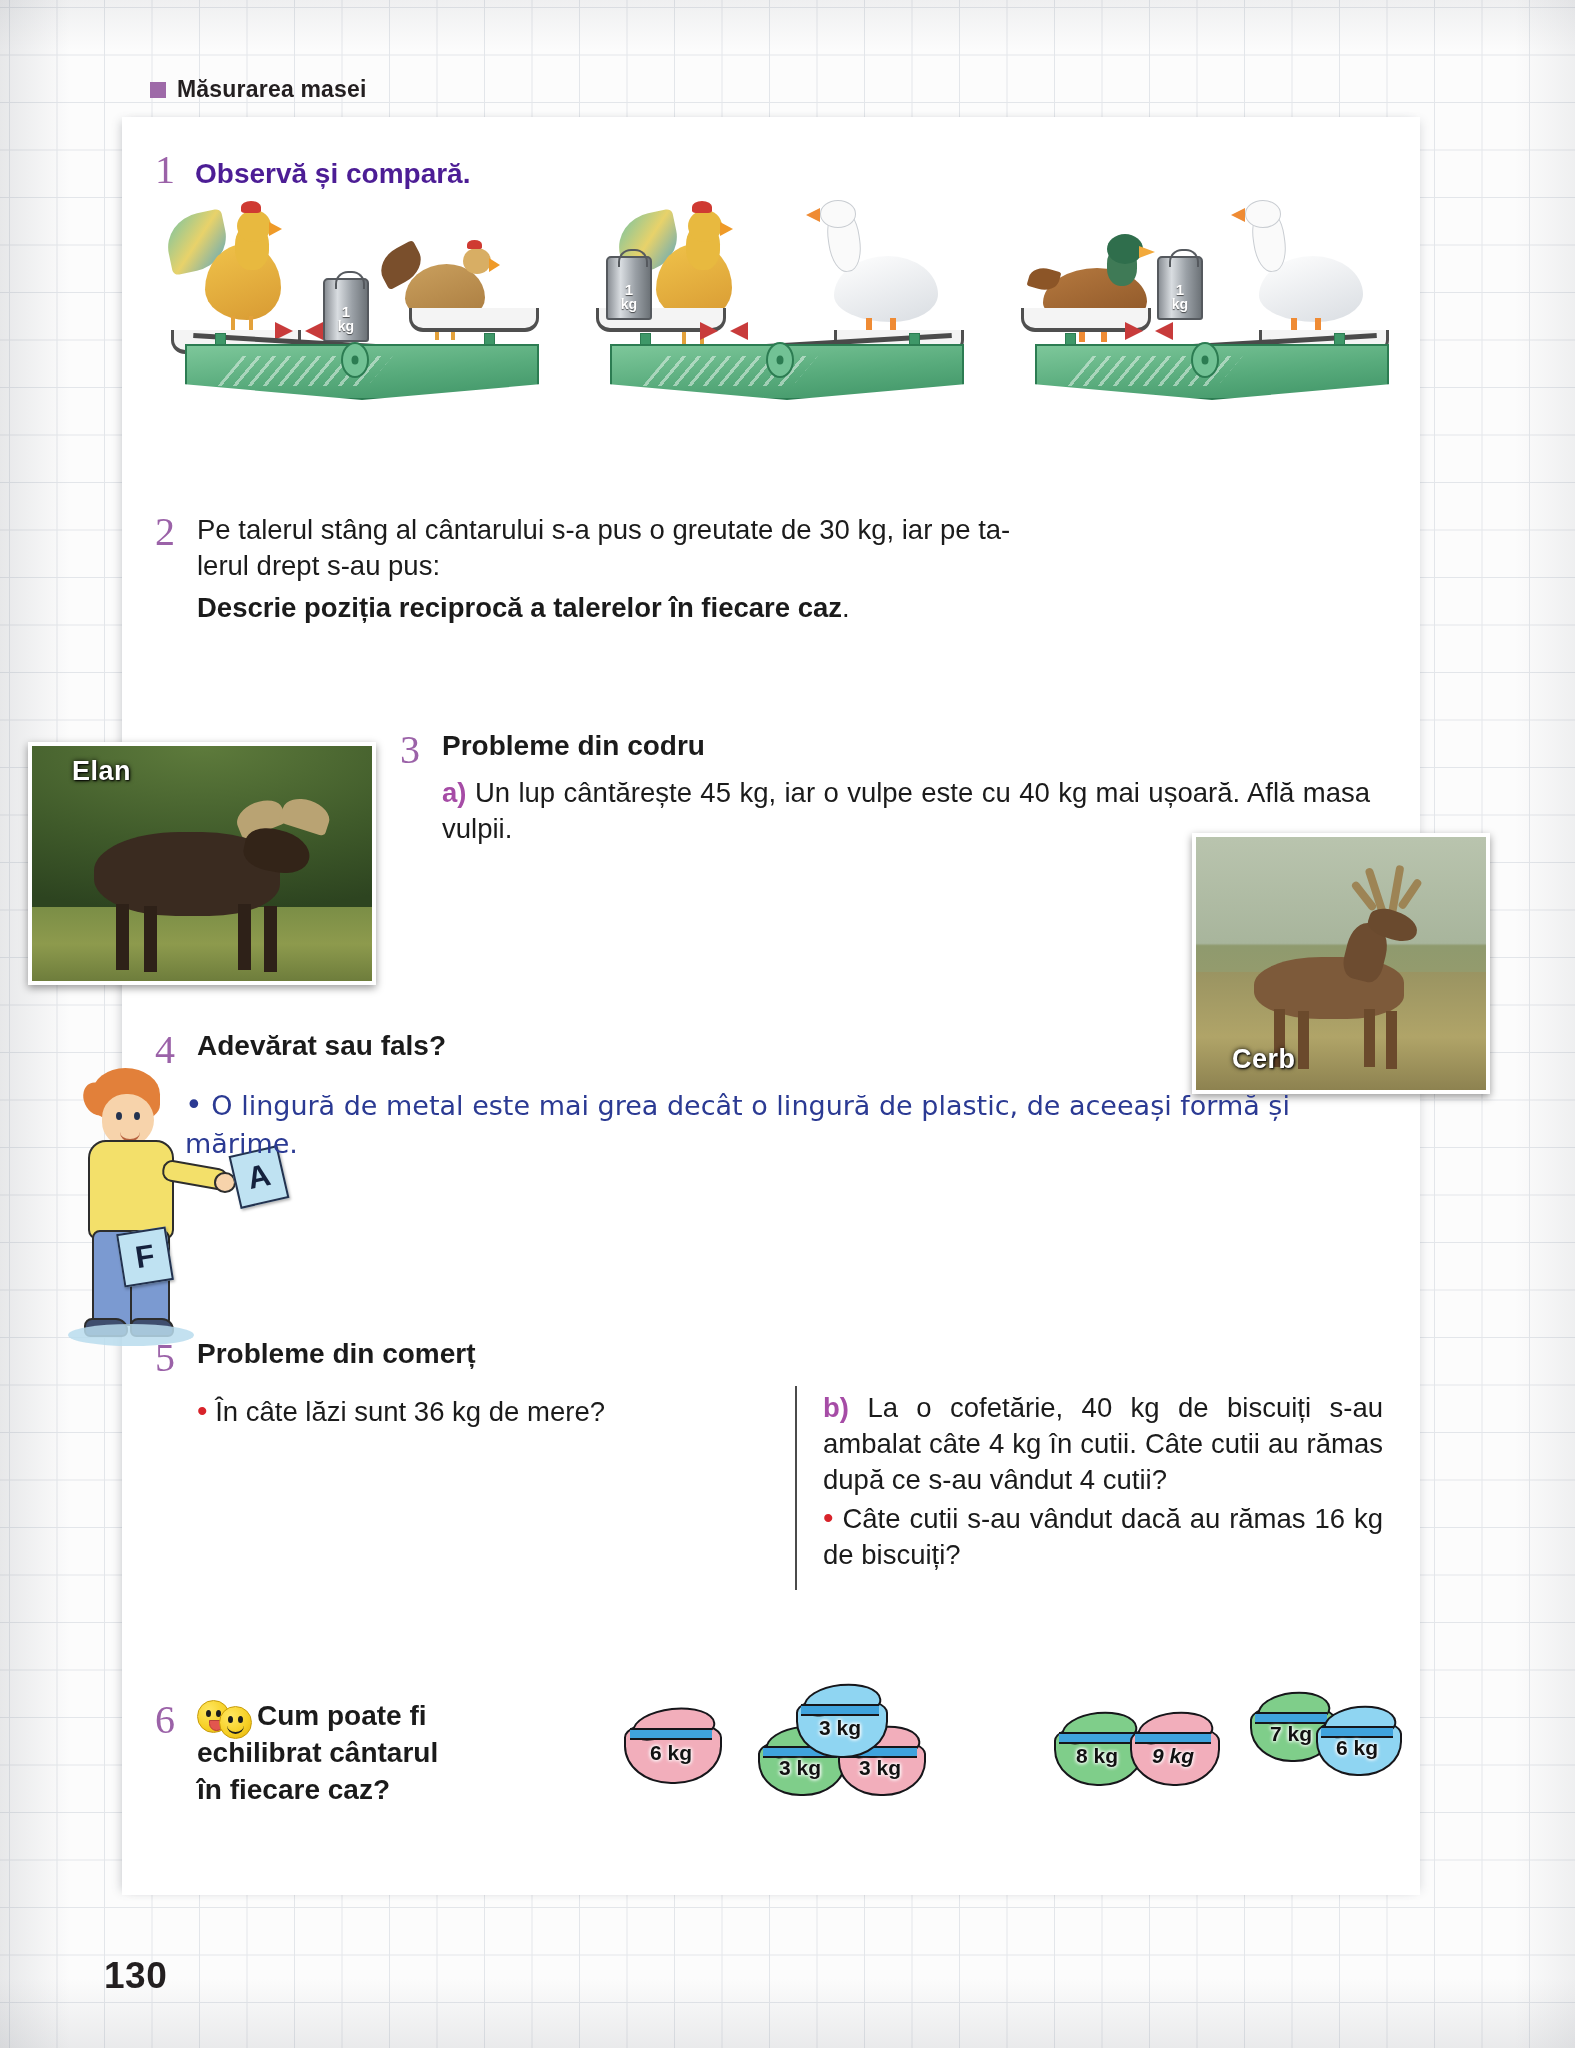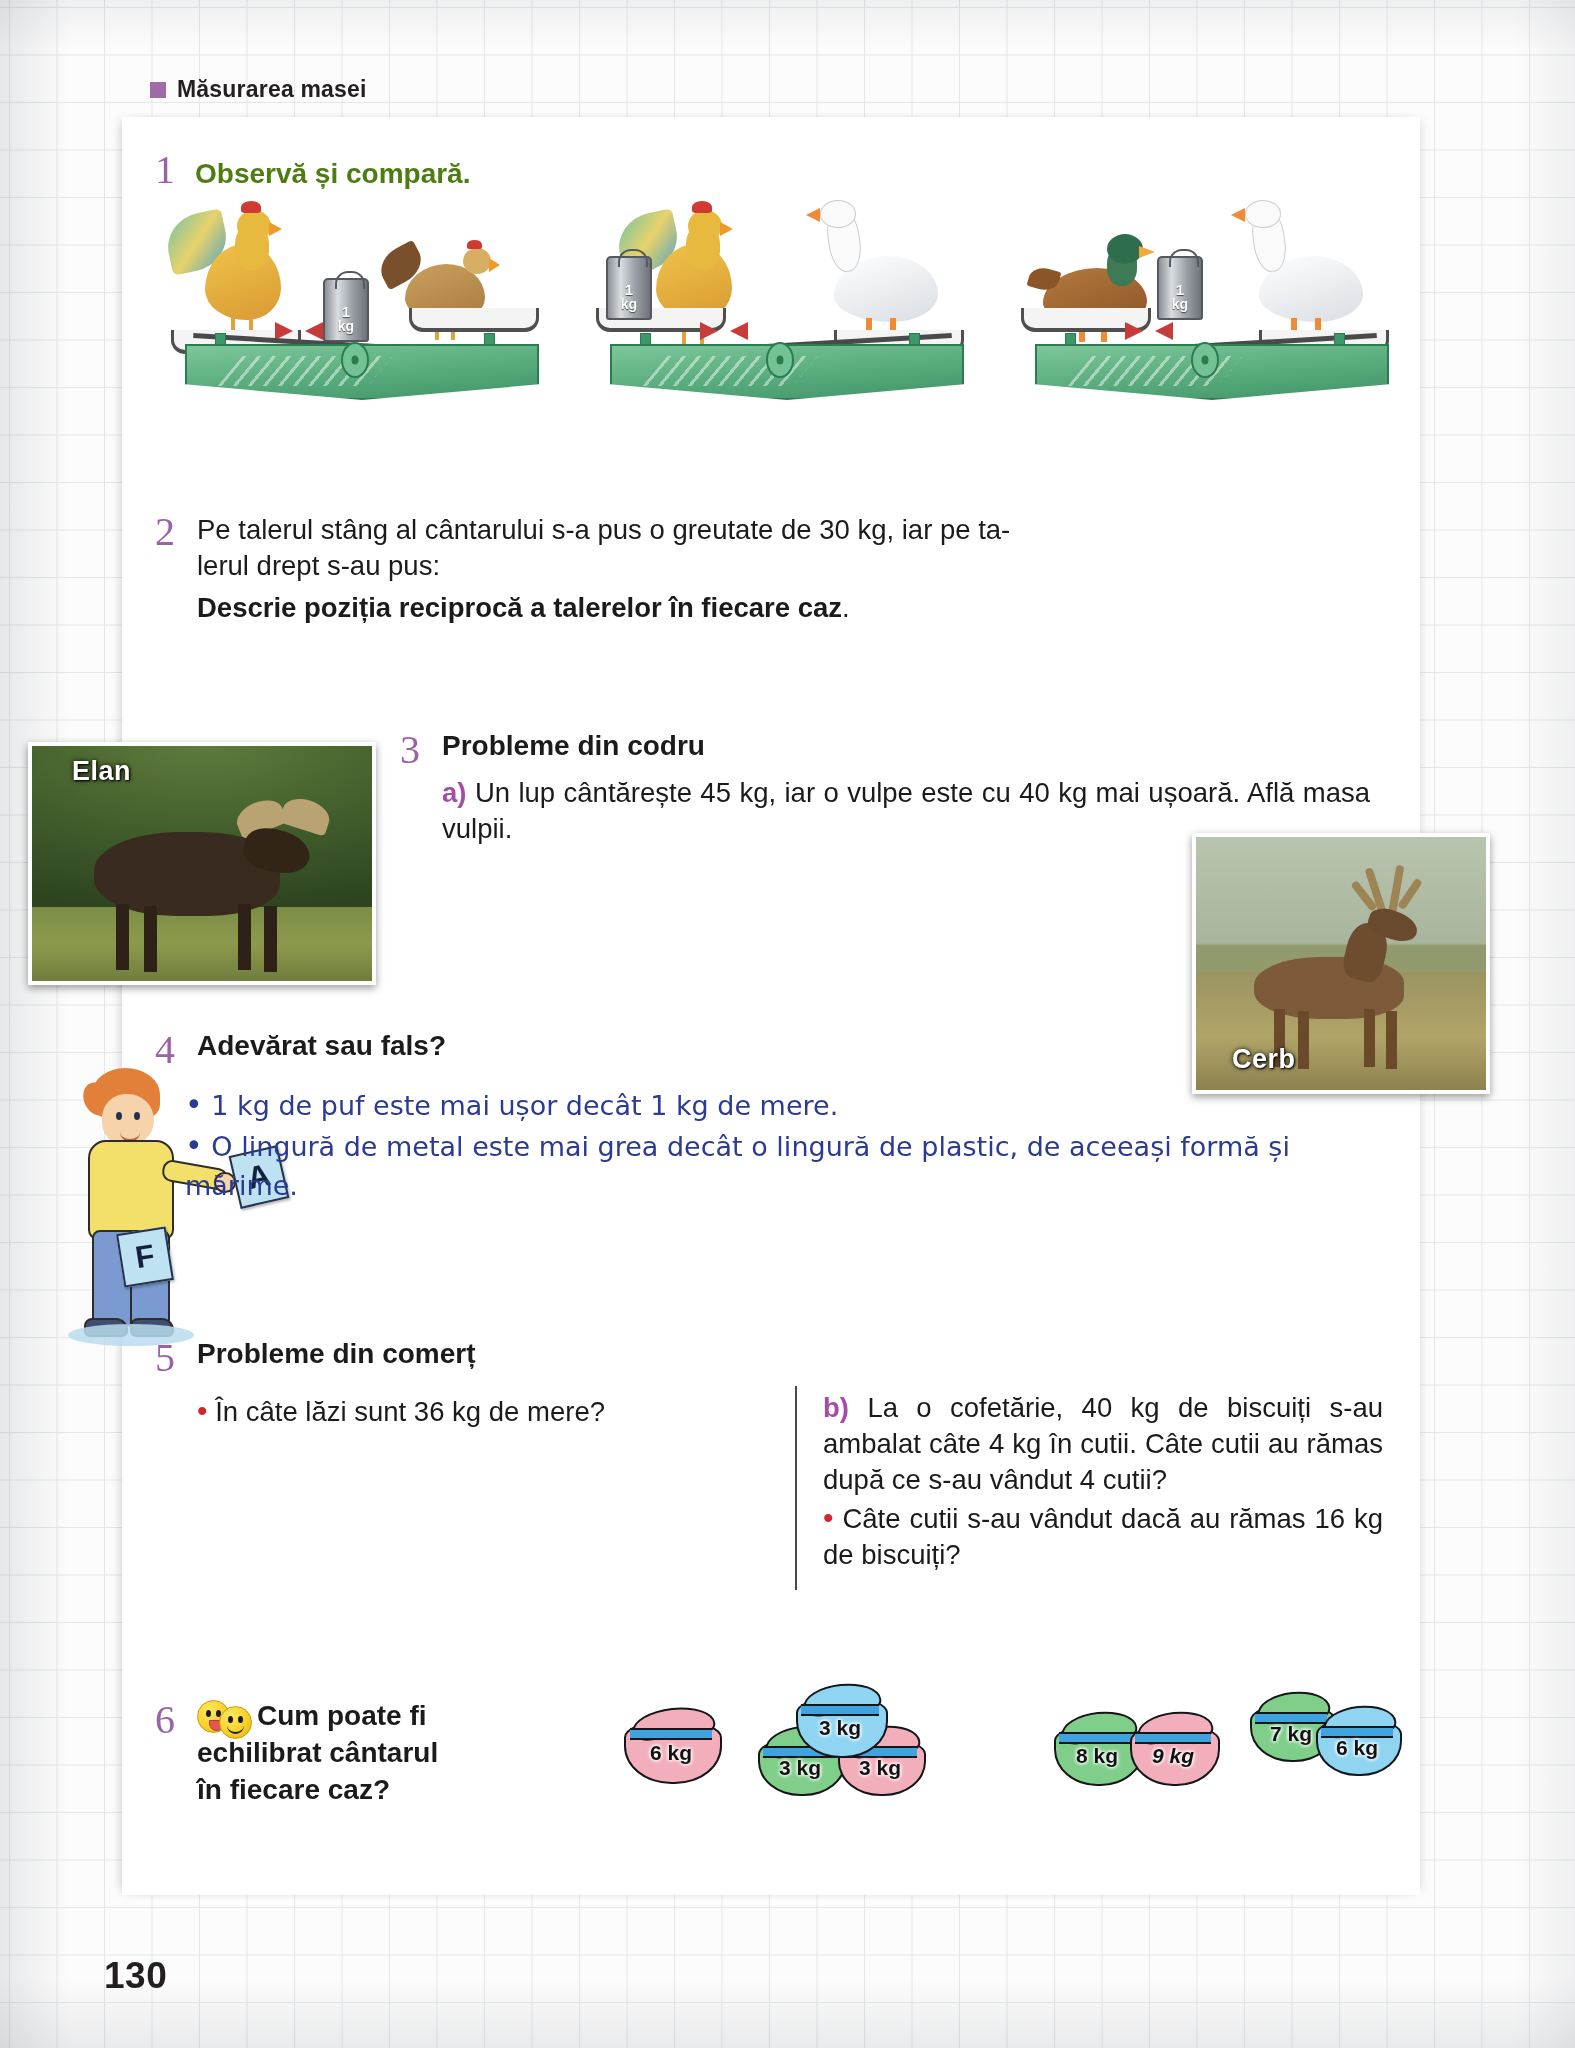--- a/index.html
+++ b/index.html
@@ -97,21 +97,21 @@
   
   #ex1 { left: 155px; top: 148px; }
   #ex1 .ex-num { left: 0px; top: 2px; }
   #ex1 .title {
     position: absolute;
     left: 40px;
     top: 10px;
     font-size: 28px;
     font-weight: bold;
     white-space: nowrap;
-    color: #4d7c0f;
+    color: #4c1d95;
   }
 
   
   .scale-row {
     position: absolute;
     left: 155px;
     top: 200px;
     width: 1250px;
     height: 200px;
   }
@@ -859,24 +859,20 @@
   <div class="hand"></div>
   <div class="pants"></div>
   <div class="shoe s1"></div>
   <div class="shoe s2"></div>
   <div class="puddle"></div>
 </div>
 <div class="flashcard" id="card-a">A</div>
 <div class="flashcard" id="card-f">F</div>
 
 <div class="hand-list">
-  <div class="li">
-    <span class="hand-dot">•</span>
-    <span>1 kg de puf este mai ușor decât 1 kg de mere.</span>
-  </div>
   <div class="li">
     <span class="hand-dot">•</span>
     <span>O lingură de metal este mai grea decât o lingură de plastic, de aceeași formă și mărime.</span>
   </div>
 </div>
 
 <div class="ex" id="ex5">
   <span class="ex-num">5</span>
   <div class="head">Probleme din comerț</div>
   <div class="cols">

